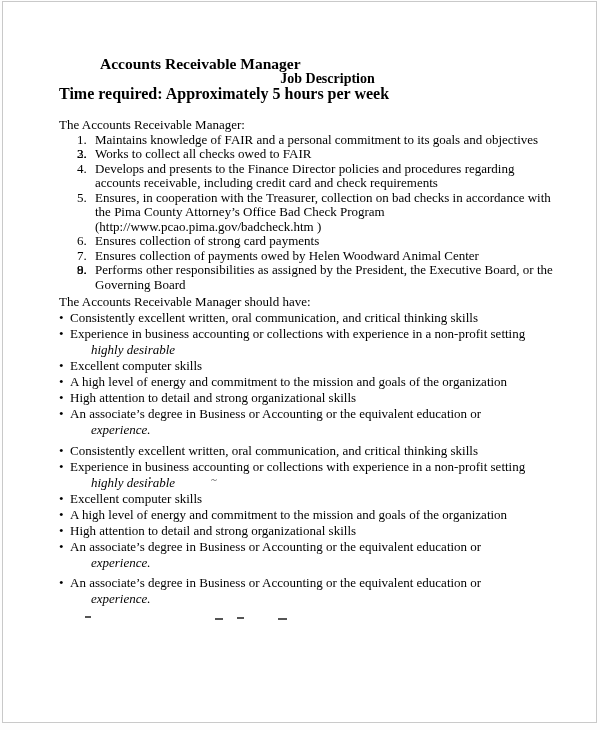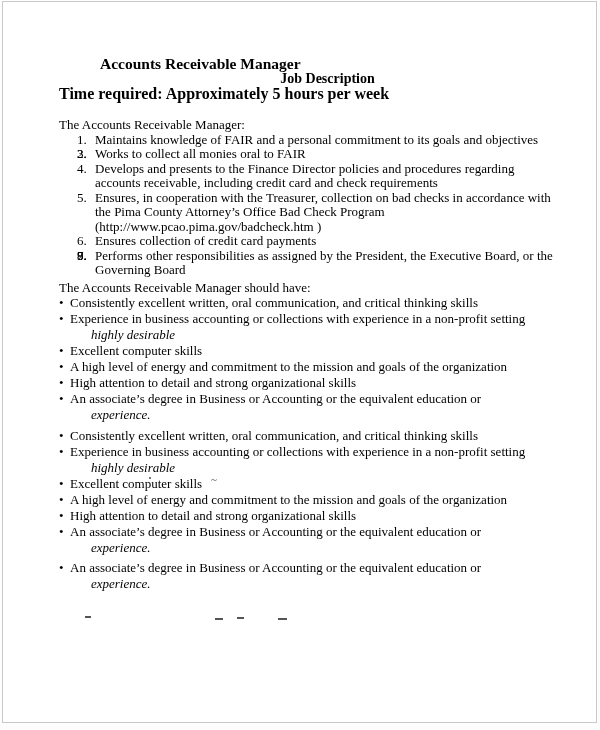--- a/index.html
+++ b/index.html
@@ -60,28 +60,28 @@
       <div class="doc-title">Accounts Receivable Manager</div>
       <div class="doc-sub">Job Description</div>
       <div class="doc-time">Time required: Approximately 5 hours per week</div>
     </header>
 
     <section class="body-text">
       <p class="intro">The Accounts Receivable Manager:</p>
       <div class="num-list">
         <div class="num-row"><span class="num">1.</span><span class="txt">Maintains knowledge of FAIR and a personal commitment to its goals and objectives</span></div>
         <div class="num-row"><span class="num">2.</span></div>
-        <div class="num-row"><span class="num">3.</span><span class="txt">Works to collect all monies oral to FAIR</span></div>
+        <div class="num-row"><span class="num">3.</span><span class="txt">Works to collect all checks owed to FAIR</span></div>
         <div class="num-row"><span class="num">4.</span><span class="txt">Develops and presents to the Finance Director policies and procedures regarding
 accounts receivable, including credit card and check requirements</span></div>
         <div class="num-row"><span class="num">5.</span><span class="txt">Ensures, in cooperation with the Treasurer, collection on bad checks in accordance with
 the Pima County Attorney’s Office Bad Check Program
 (http://www.pcao.pima.gov/badcheck.htm )</span></div>
-        <div class="num-row"><span class="num">6.</span><span class="txt">Ensures collection of credit card payments</span></div>
-        <div class="num-row"><span class="num">7.</span></div>
+        <div class="num-row"><span class="num">6.</span><span class="txt">Ensures collection of strong card payments</span></div>
+        <div class="num-row"><span class="num">7.</span><span class="txt">Ensures collection of payments owed by Helen Woodward Animal Center</span></div>
         <div class="num-row"><span class="num">8.</span></div>
         <div class="num-row"><span class="num">9.</span><span class="txt">Performs other responsibilities as assigned by the President, the Executive Board, or the
 Governing Board</span></div>
       </div>
     </section>
 
     <section class="body-text quals">
       <p class="intro2">The Accounts Receivable Manager should have:</p>
 
       <div class="bullet-group g1">

